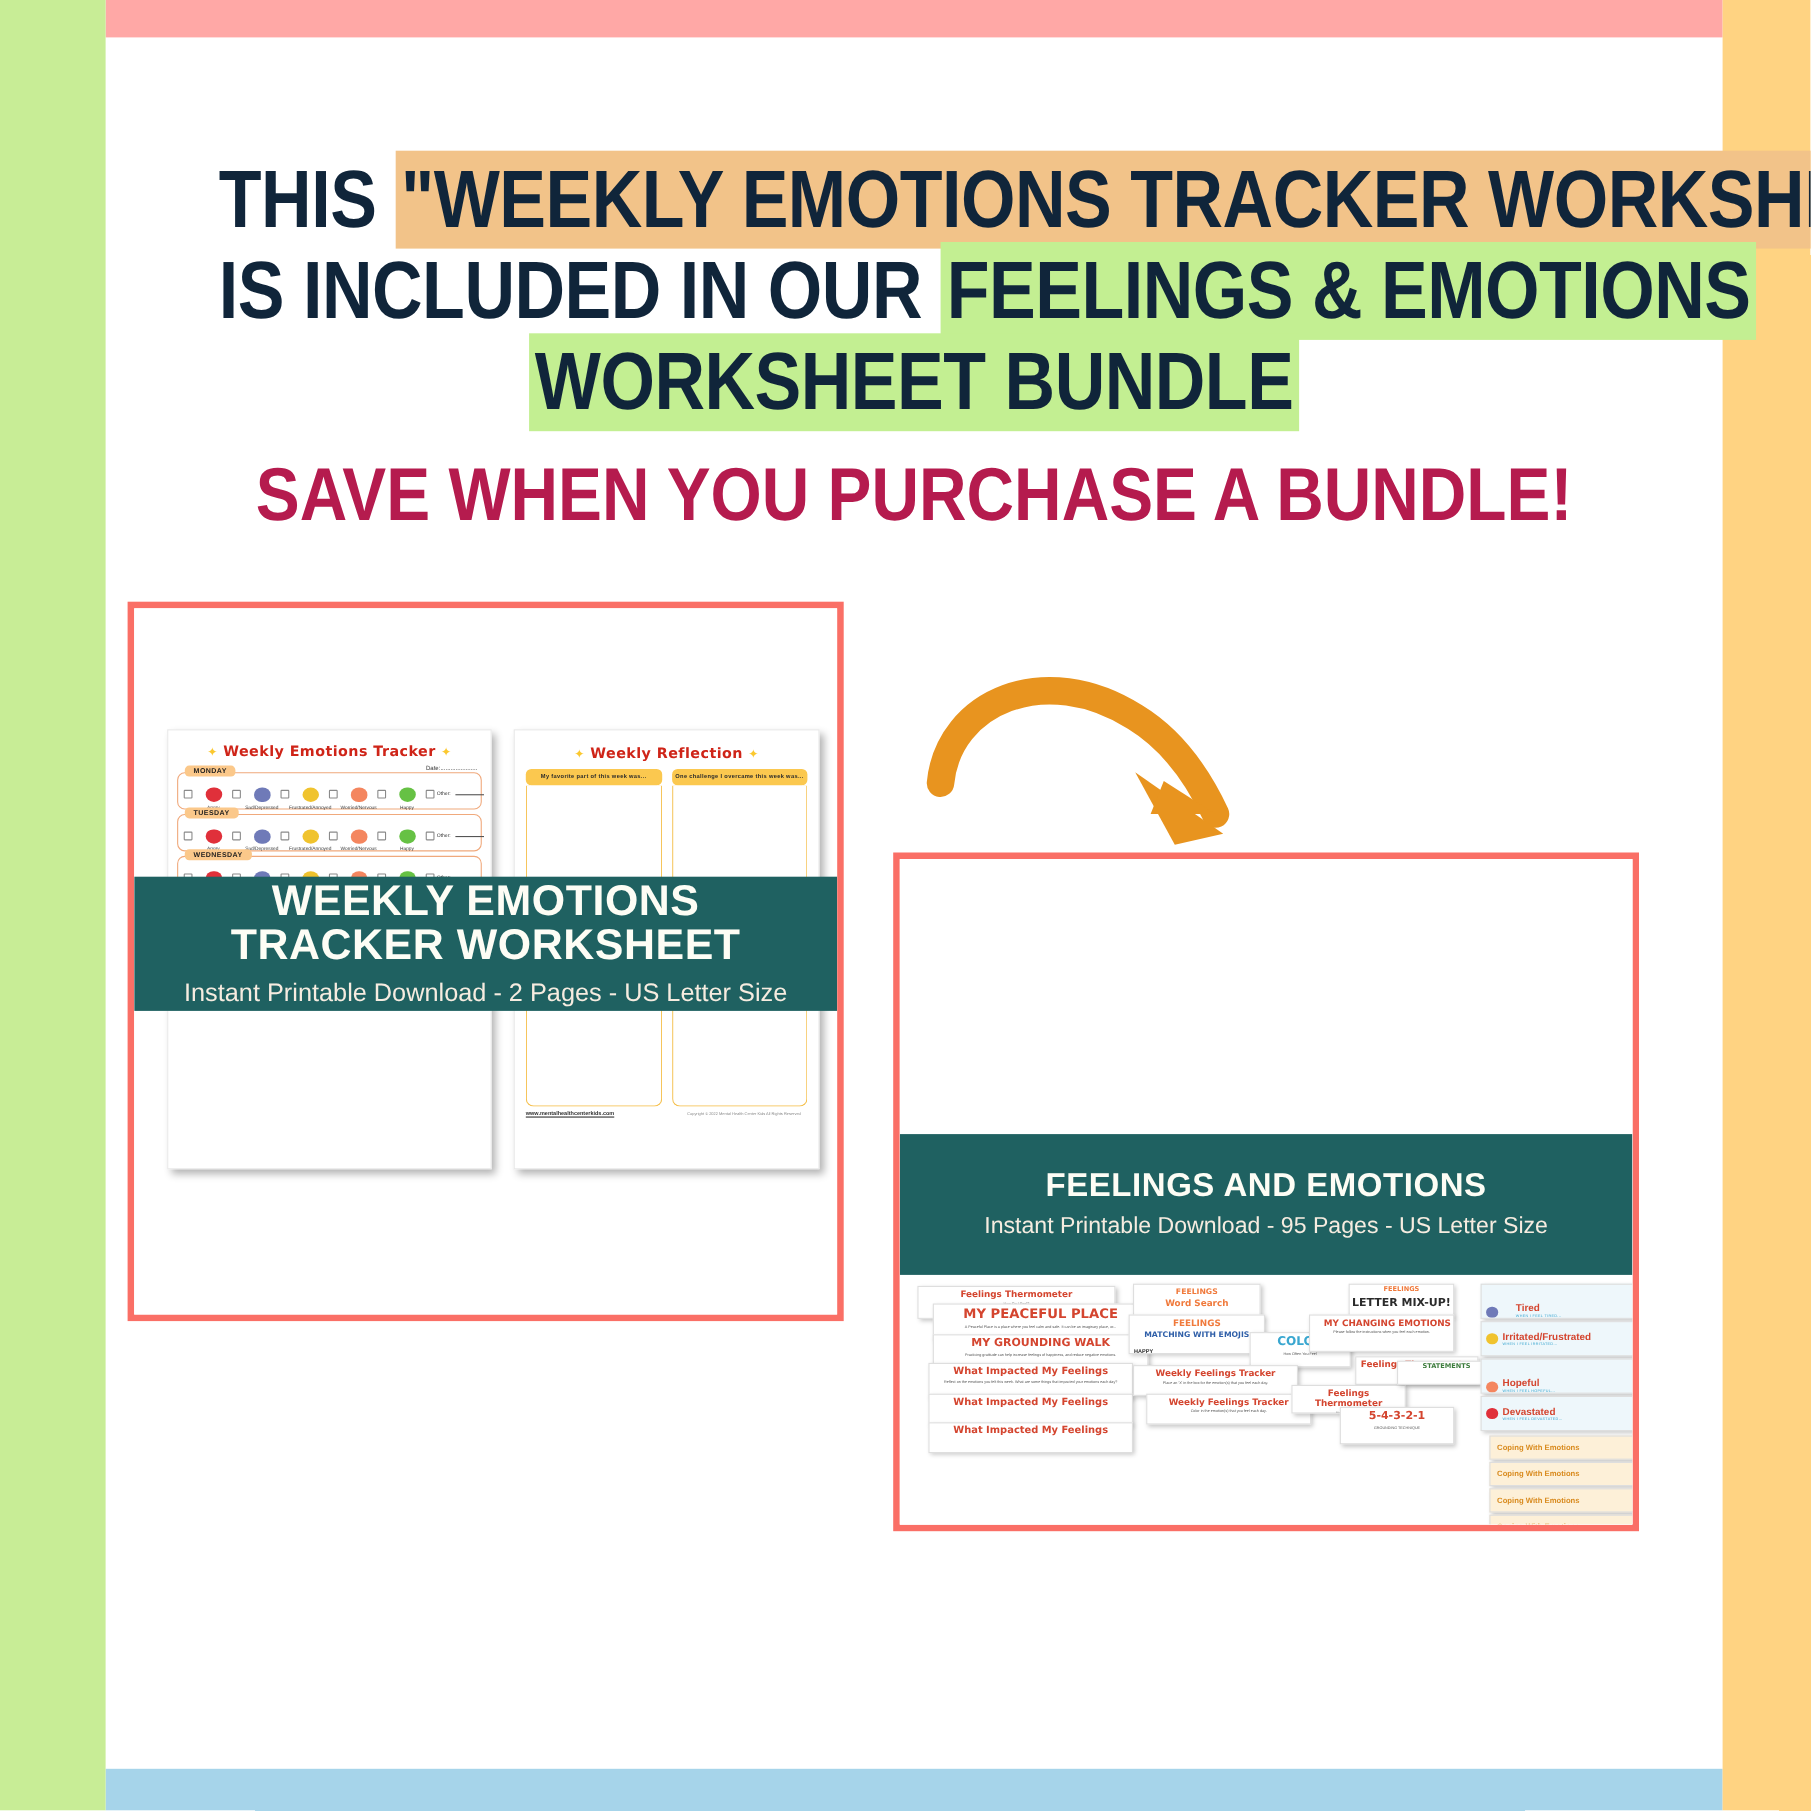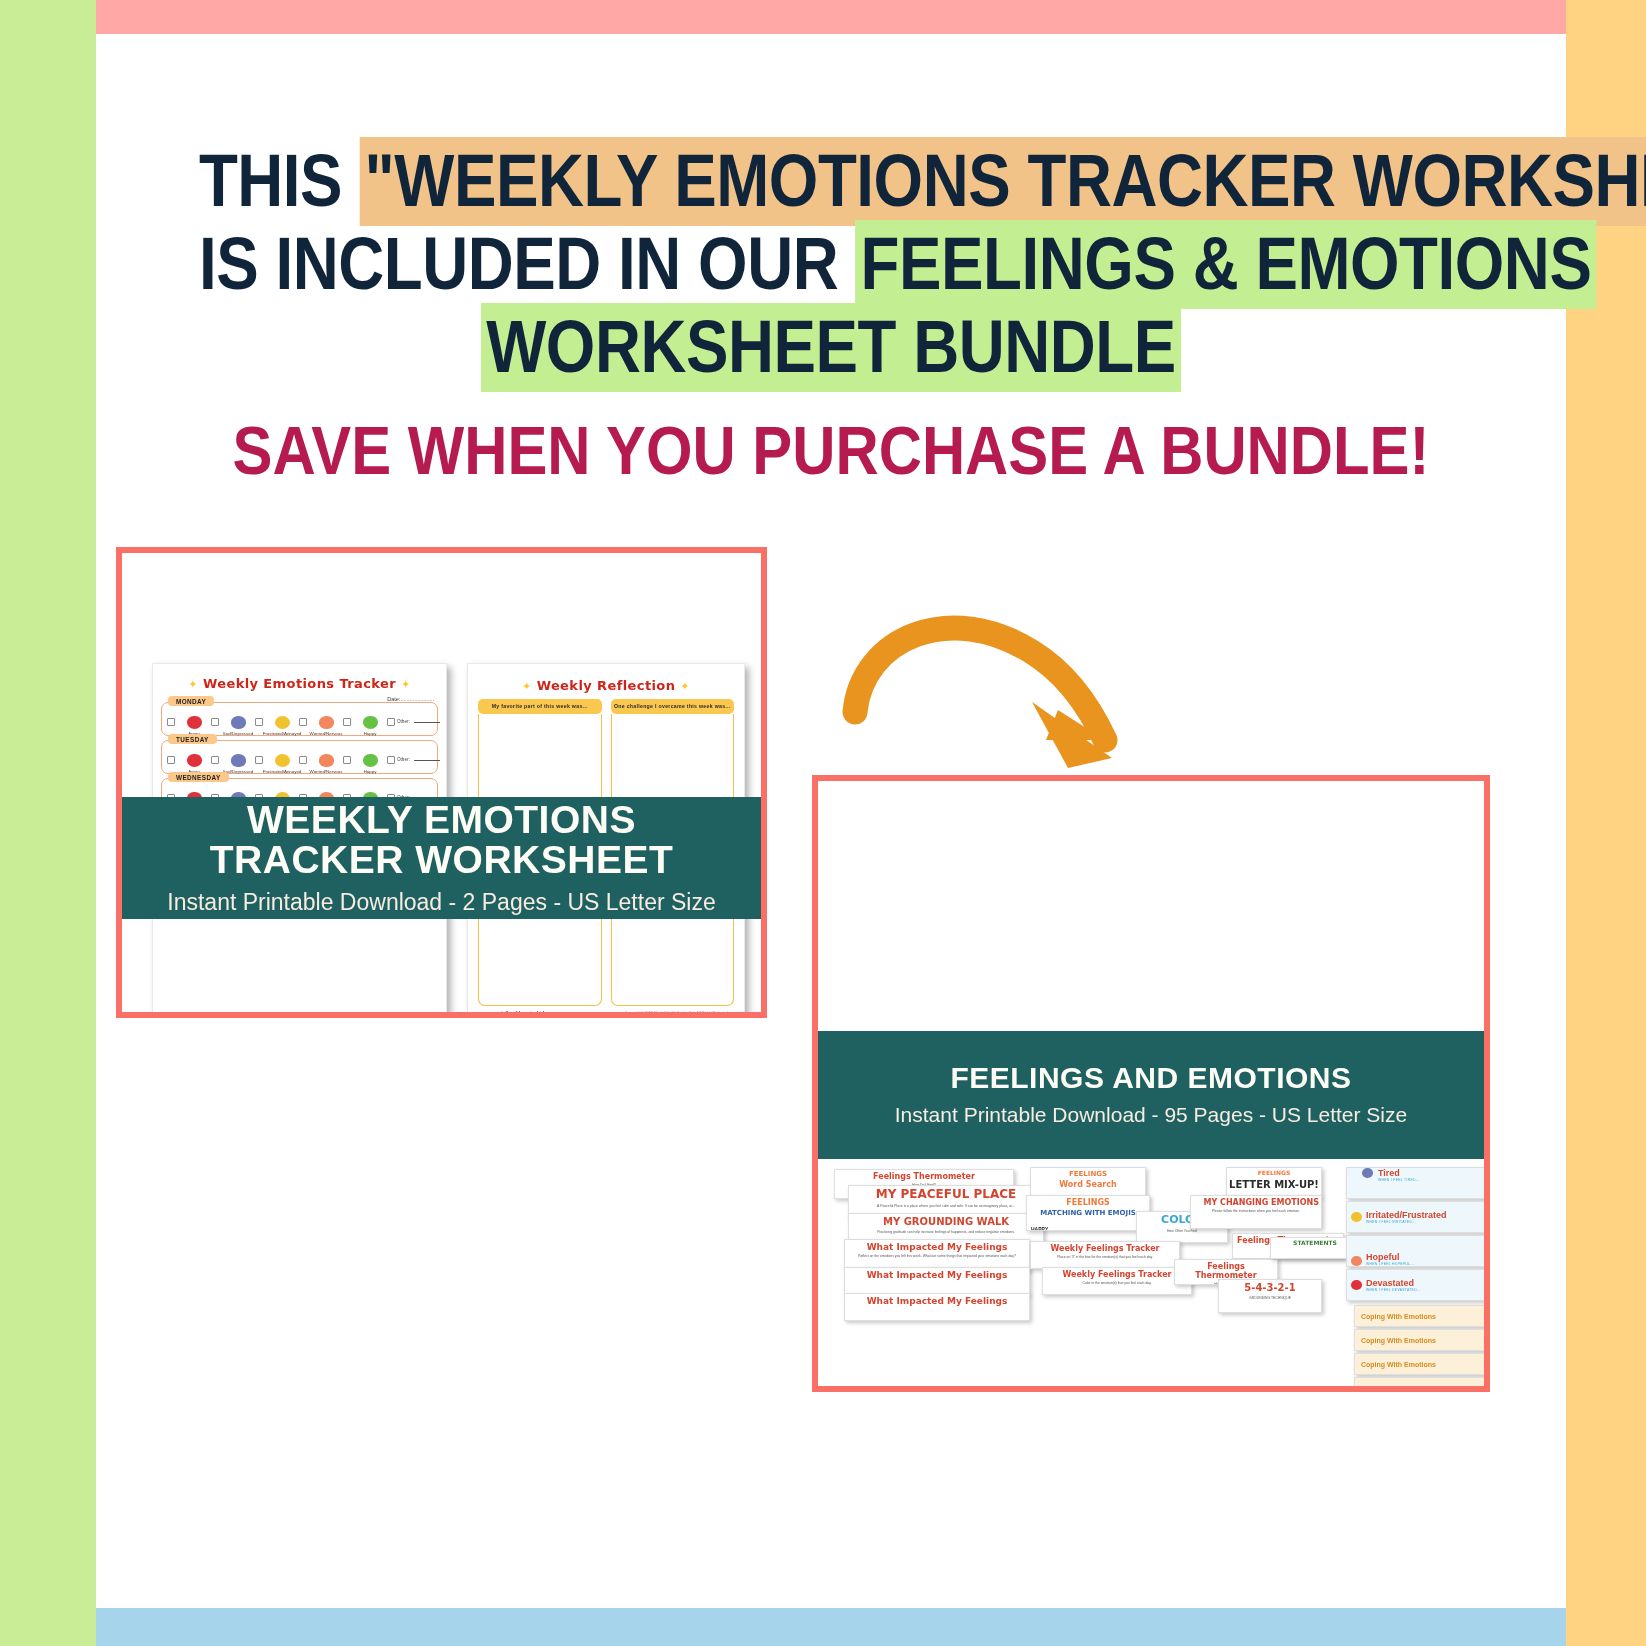--- a/index.html
+++ b/index.html
@@ -70,21 +70,21 @@
   }
   .banner-title {
     font-weight: 700; color: #fdfdf5; line-height: 1.02;
     letter-spacing: 0.5px;
   }
   .banner-sub {
     color: #f6ece0; font-weight: 400; margin-top: 10px;
   }
 
   
-  #card-left { left: 116px; top: 547px; width: 651px; height: 471px; }
+  #card-left { left: 116px; top: 547px; width: 651px; height: 654px; }
   #card-left .banner { top: 244px; height: 122px; }
   #card-left .banner-title { font-size: 39px; }
   #card-left .banner-sub { font-size: 23px; }
 
   
   .sheet {
     position: absolute; background: #fff;
     box-shadow: 4px 4px 7px rgba(0,0,0,0.30);
     border: 1px solid #e9e9e9; overflow: hidden;
   }
@@ -653,21 +653,21 @@
             <div class="mini-h" style="font-size: 8px; color: rgb(212, 69, 47); margin-top: 2px; padding: 0px 2px;">Feelings Thermometer</div>
             <div class="sub-tiny">How Do I Feel?</div>
           </div>
           <div class="mini" style="left: 400px; top: 498px; width: 104px; height: 34px;">
             <div class="mini-h" style="font-size: 10px; color: rgb(212, 69, 47); margin-top: 2px; padding: 0px 2px;">5-4-3-2-1</div>
             <div class="sub-tiny">GROUNDING TECHNIQUE</div>
           </div>
           <div class="mini" style="left: 452px; top: 456px; width: 90px; height: 22px;">
             <div class="mini-h" style="font-size: 6px; color: rgb(62, 125, 62); margin-top: 2px; padding: 0px 2px;">STATEMENTS</div>
           </div>
-          <div class="mini" style="left: 528px; top: 386px; width: 140px; height: 32px; display: flex; align-items: flex-start; gap: 5px; padding: 0px 15px; background: rgb(238, 247, 251);">
+          <div class="mini" style="left: 528px; top: 386px; width: 140px; height: 32px; display: flex; align-items: flex-end; gap: 16px; padding: 0px 4px; background: rgb(238, 247, 251);">
             <div class="blob-mini" style="background: rgb(111, 122, 184); width: 11px; height: 10px; flex: 0 0 auto;"></div>
             <div>
               <div style="font-size: 9px; font-weight: 700; color: rgb(212, 69, 47);">Tired</div>
               <div style="font-size: 3.4px; color: rgb(58, 167, 208); letter-spacing: 0.3px;">WHEN I FEEL TIRED...</div>
             </div>
           </div>
           <div class="mini" style="left: 528px; top: 420px; width: 140px; height: 32px; display: flex; align-items: center; gap: 4px; padding: 0px 4px; background: rgb(238, 247, 251);">
             <div class="blob-mini" style="background: rgb(240, 195, 46); width: 11px; height: 10px; flex: 0 0 auto;"></div>
             <div>
               <div style="font-size: 9px; font-weight: 700; color: rgb(212, 69, 47);">Irritated/Frustrated</div>

